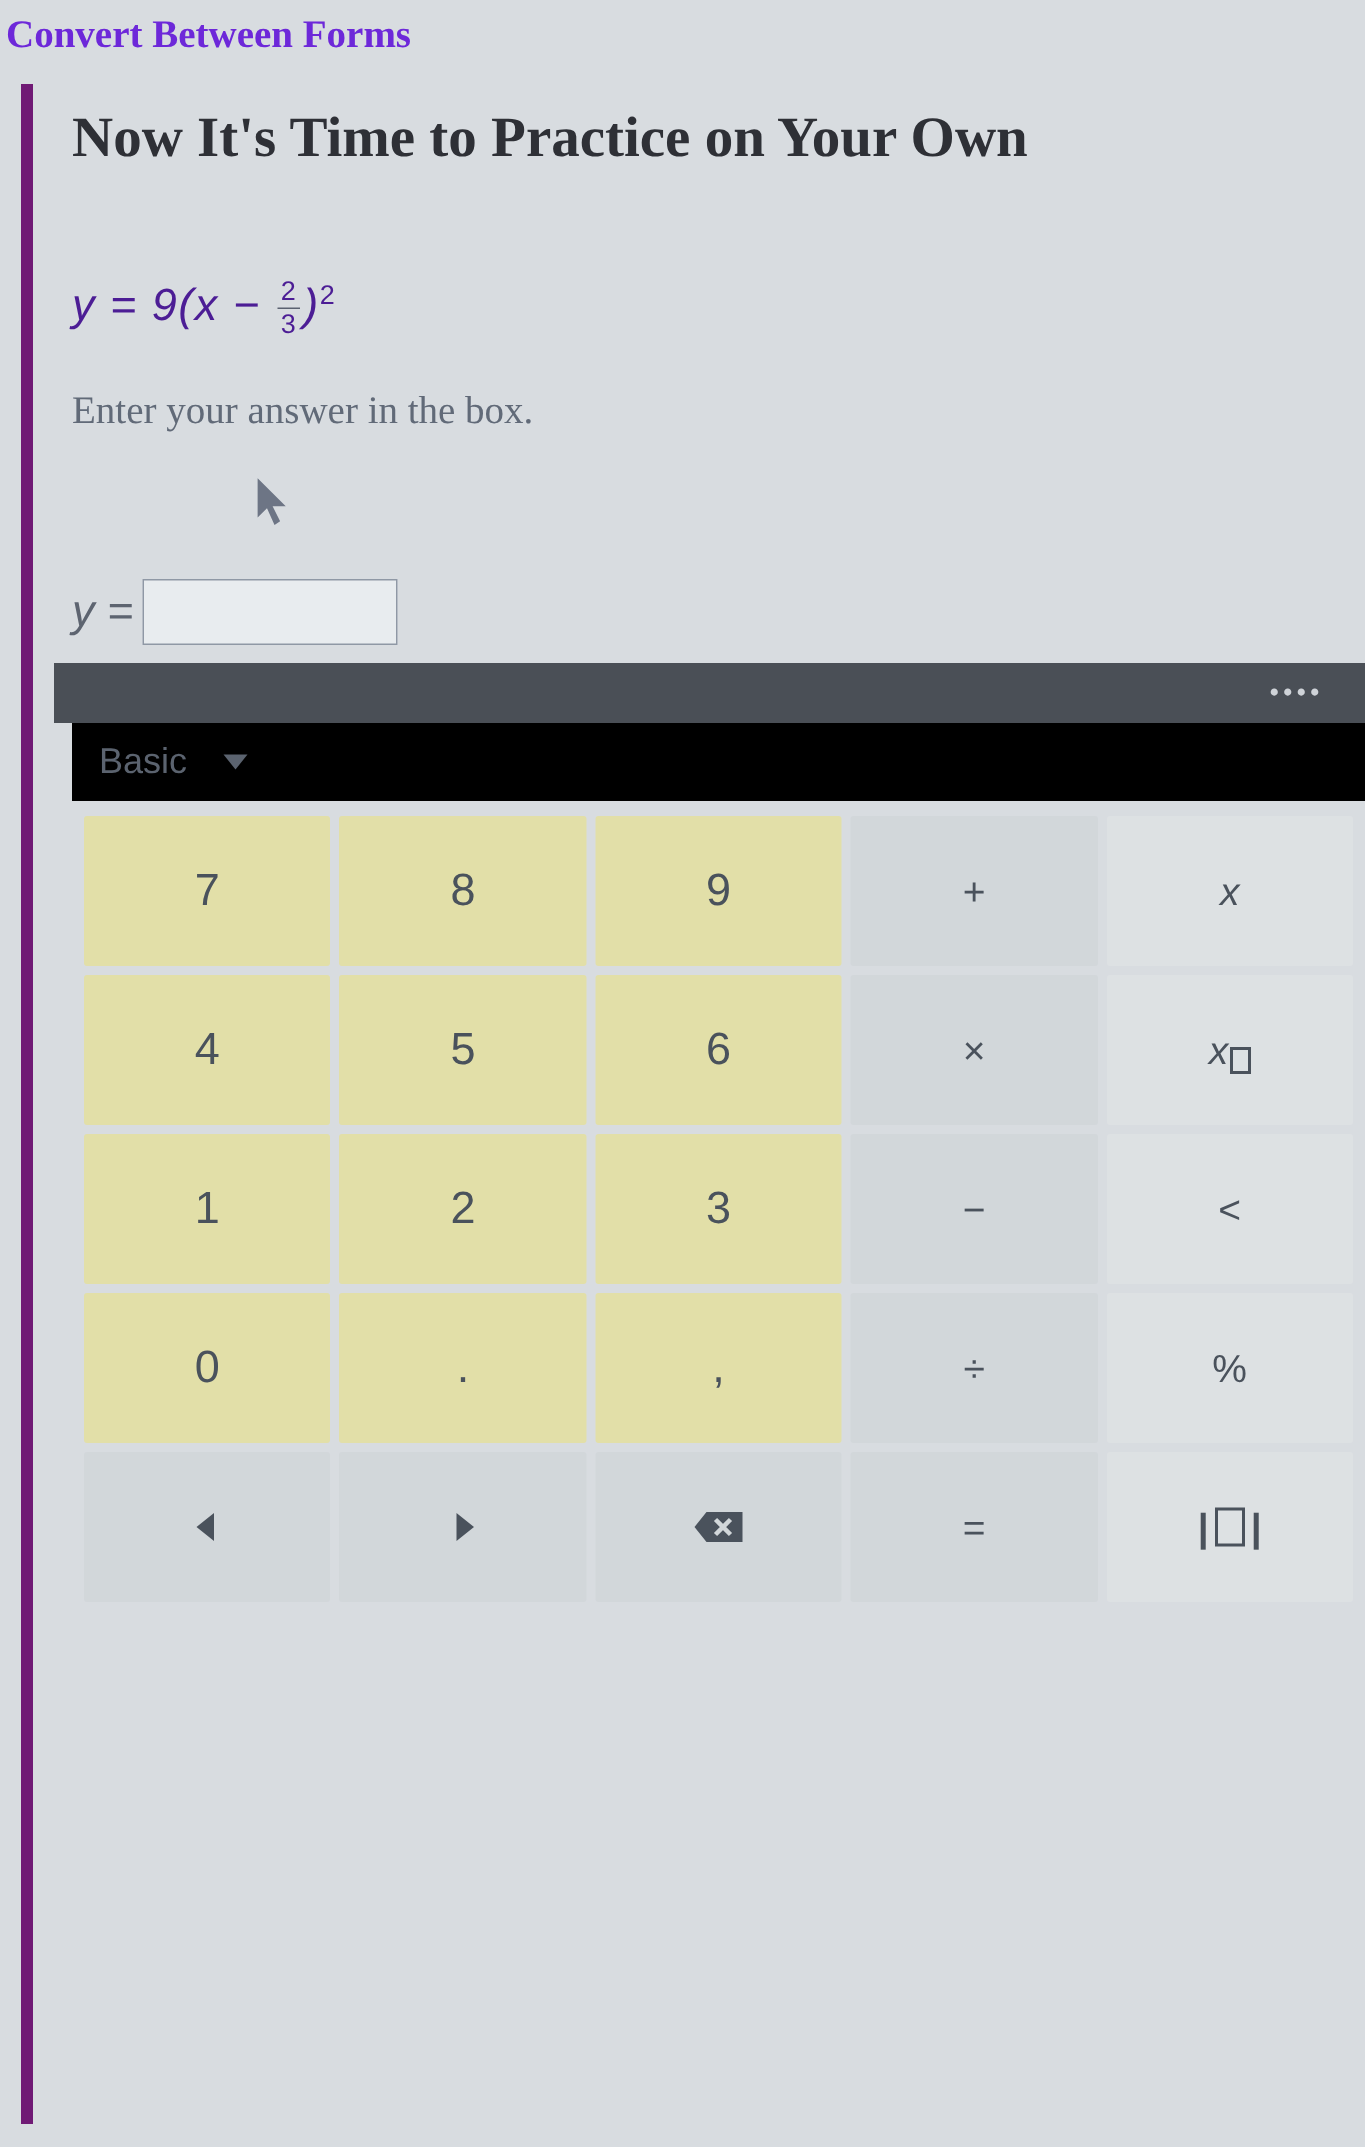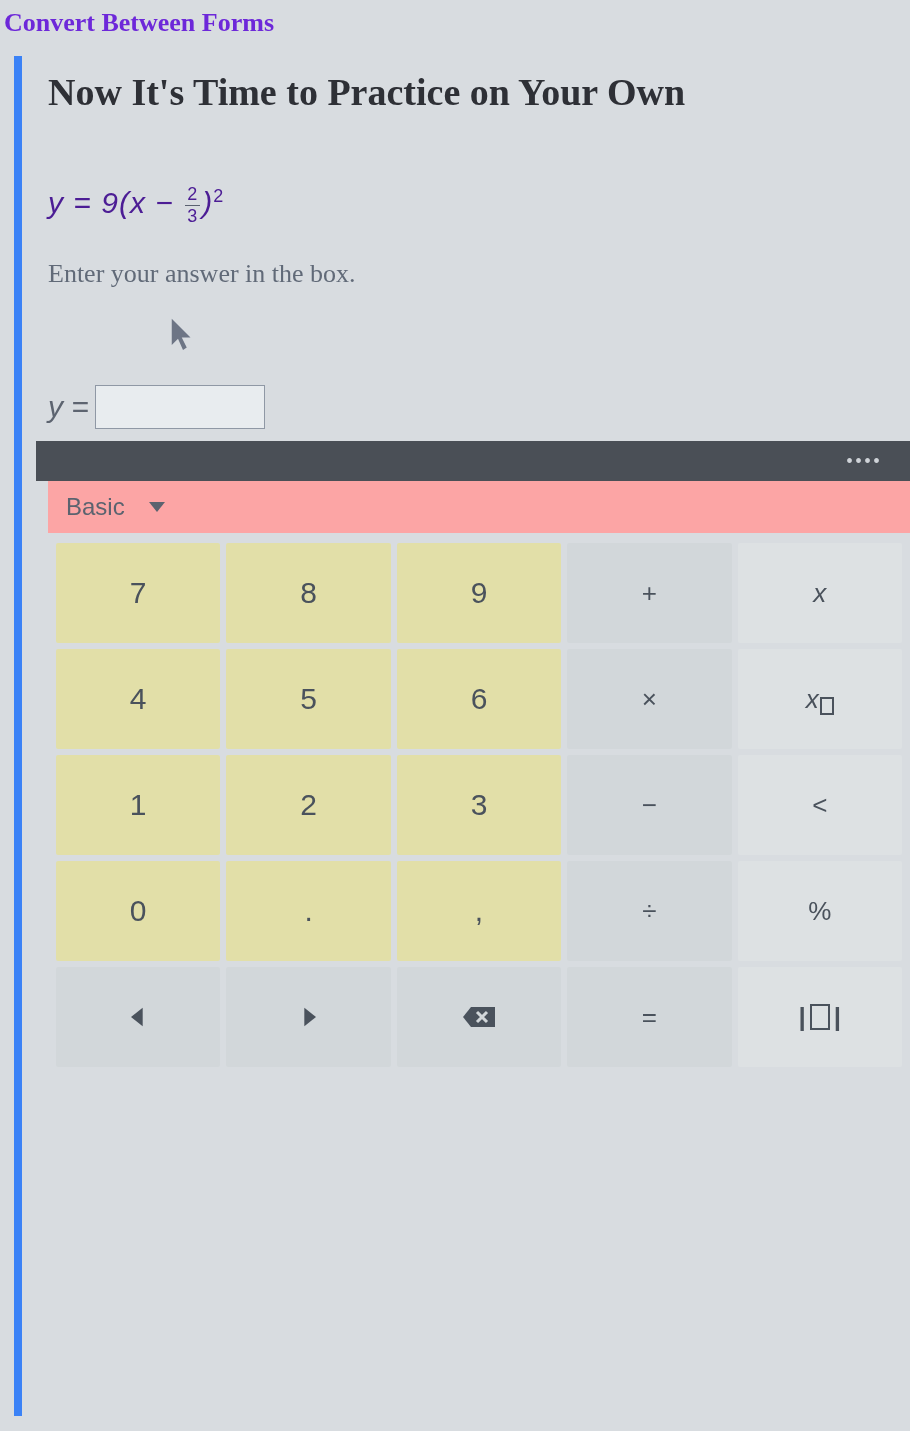--- a/index.html
+++ b/index.html
@@ -12,21 +12,21 @@
     position: relative;
   }
   .page-title {
     color: #6d28d9;
     font-size: 26px;
     font-weight: 600;
     padding: 8px 0 18px 4px;
   }
   .content {
     margin-left: 14px;
-    border-left: 8px solid #3b82f6;
+    border-left: 8px solid #701a75;
     padding: 14px 0 0 26px;
     min-height: 1360px;
   }
   .subhead {
     color: #2e3036;
     font-size: 38px;
     font-weight: 600;
     margin-bottom: 70px;
   }
   .prompt {
@@ -82,21 +82,21 @@
     height: 40px;
     background: #4a4f56;
     margin-left: -12px;
     display: flex;
     justify-content: flex-end;
     align-items: center;
     padding-right: 28px;
   }
   .topbar-dots { color: #cfd3d8; font-size: 20px; letter-spacing: 2px; }
   .mode-row {
-    background: #fca5a5;
+    background: #000000;
     font-family: Arial, sans-serif;
     color: #5b636f;
     font-size: 24px;
     padding: 12px 0 12px 18px;
     display: flex;
     align-items: center;
     gap: 24px;
   }
   .caret-down {
     display: inline-block;

